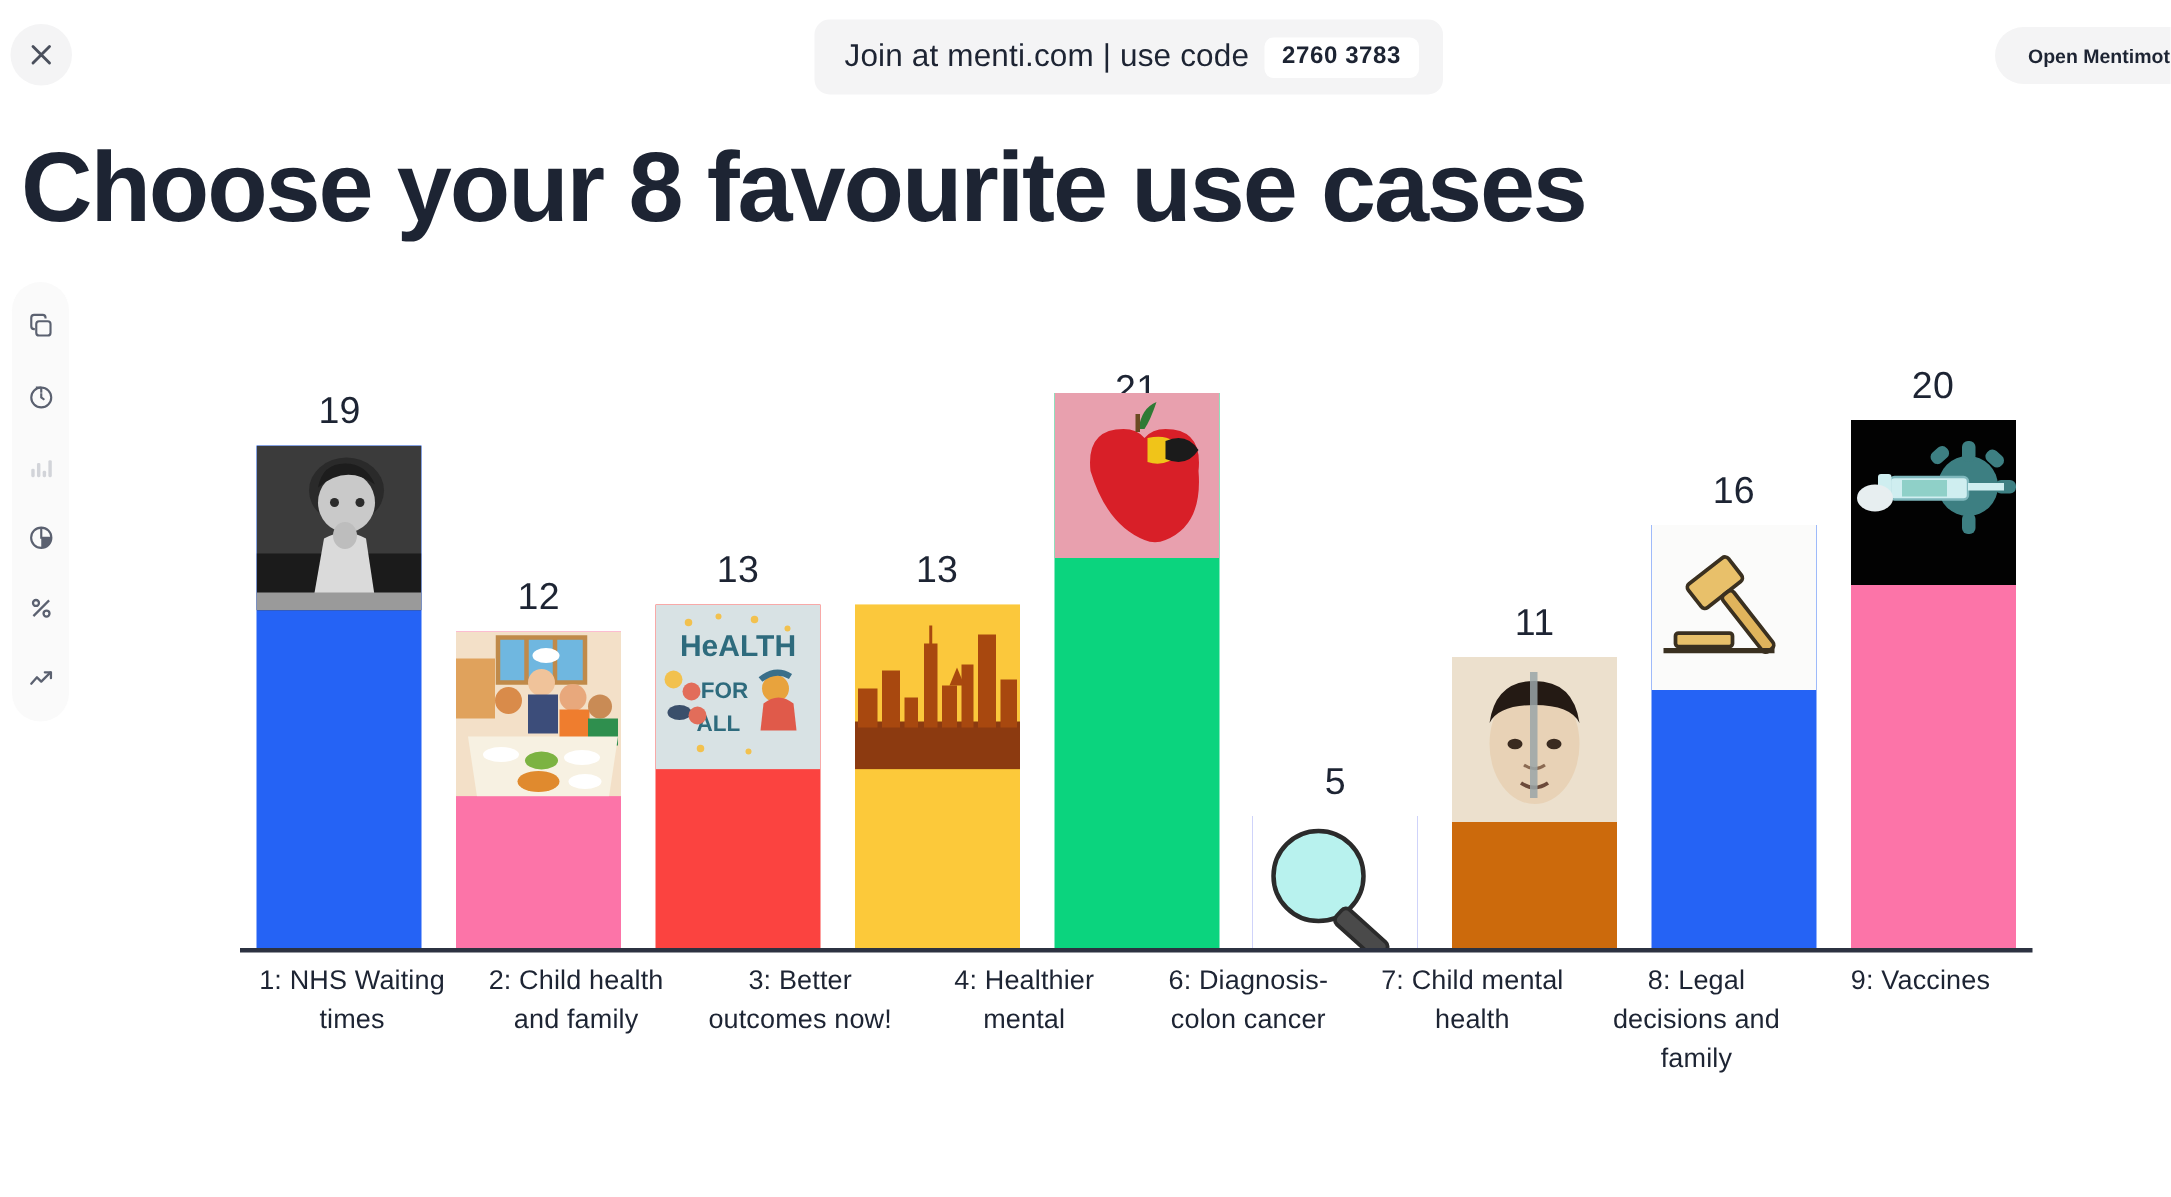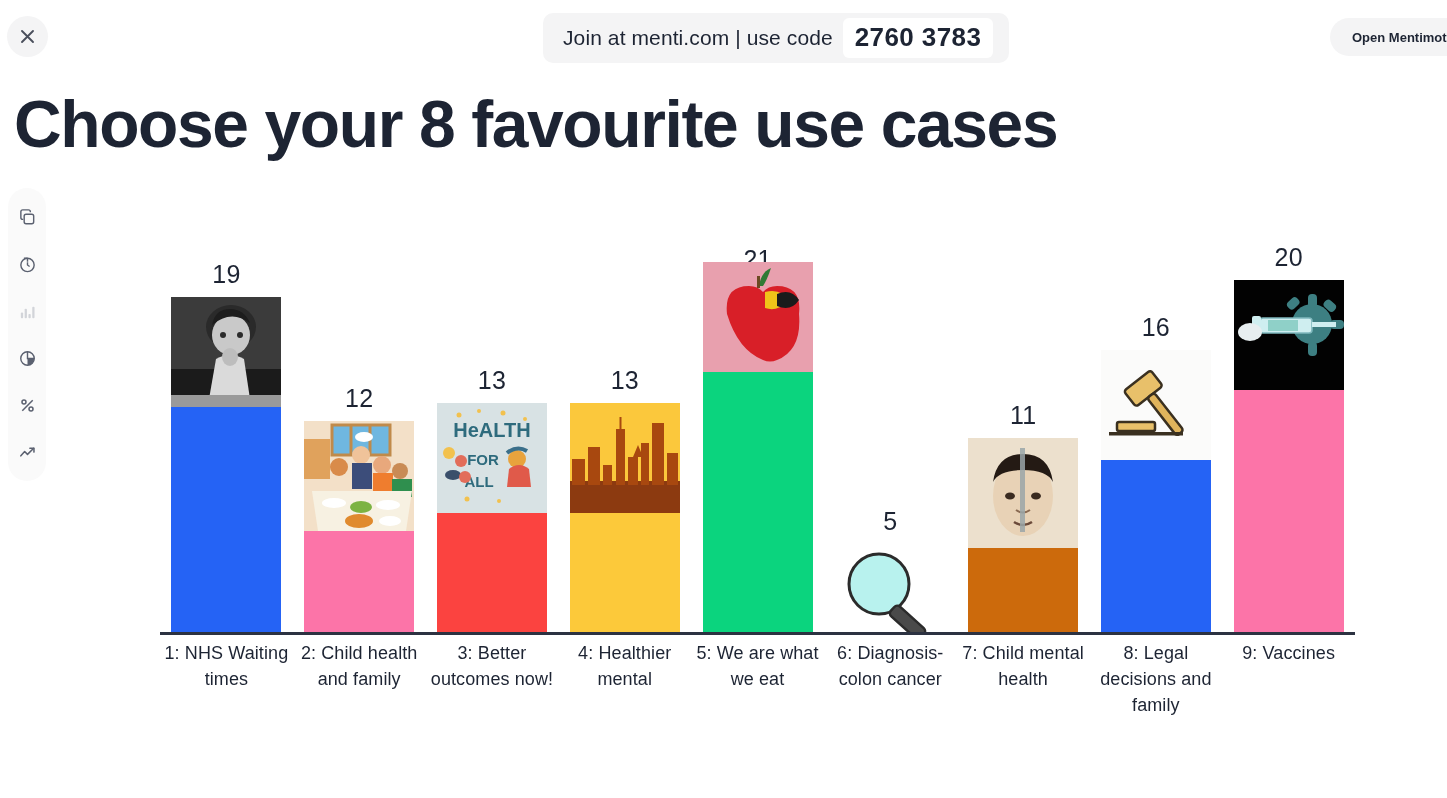--- a/index.html
+++ b/index.html
@@ -29,21 +29,21 @@
     height: 50px; padding: 0 16px 0 20px;
     background: #f4f4f5; border-radius: 10px;
     display: flex; align-items: center; gap: 10px;
   }
   .code-pill .join-text {
     font-size: 21px; color: #1d2433; letter-spacing: .1px; white-space: nowrap;
   }
   .code-pill .code-box {
     background: #ffffff; border-radius: 6px;
     padding: 4px 12px 5px 12px;
-    font-size: 26px; font-weight: 600; color: #1d2433;
+    font-size: 16px; font-weight: 600; color: #1d2433;
     letter-spacing: .4px; white-space: nowrap;
   }
 
   .mentimote-btn {
     position: absolute; left: 1330px; top: 18px;
     height: 38px; padding: 0 22px;
     background: #f4f4f5; border-radius: 19px; border: none;
     display: flex; align-items: center;
     font-size: 13px; font-weight: 600; color: #1d2433;
     white-space: nowrap; cursor: pointer;
@@ -351,21 +351,20 @@
     </svg></div>
           </div>
         </div>
       </div>
     <div class="axis-line"></div>
     <div class="labels" id="labels">
         <div class="axis-label">1: NHS Waiting times</div>
         <div class="axis-label">2: Child health and family</div>
         <div class="axis-label">3: Better outcomes now!</div>
         <div class="axis-label">4: Healthier mental</div>
-        <div class="axis-label">5: We are what we eat</div>
         <div class="axis-label">6: Diagnosis-colon cancer</div>
         <div class="axis-label">7: Child mental health</div>
         <div class="axis-label">8: Legal decisions and family</div>
         <div class="axis-label">9: Vaccines</div>
       </div>
   </div>
 
 </div>
 
 </body></html>

